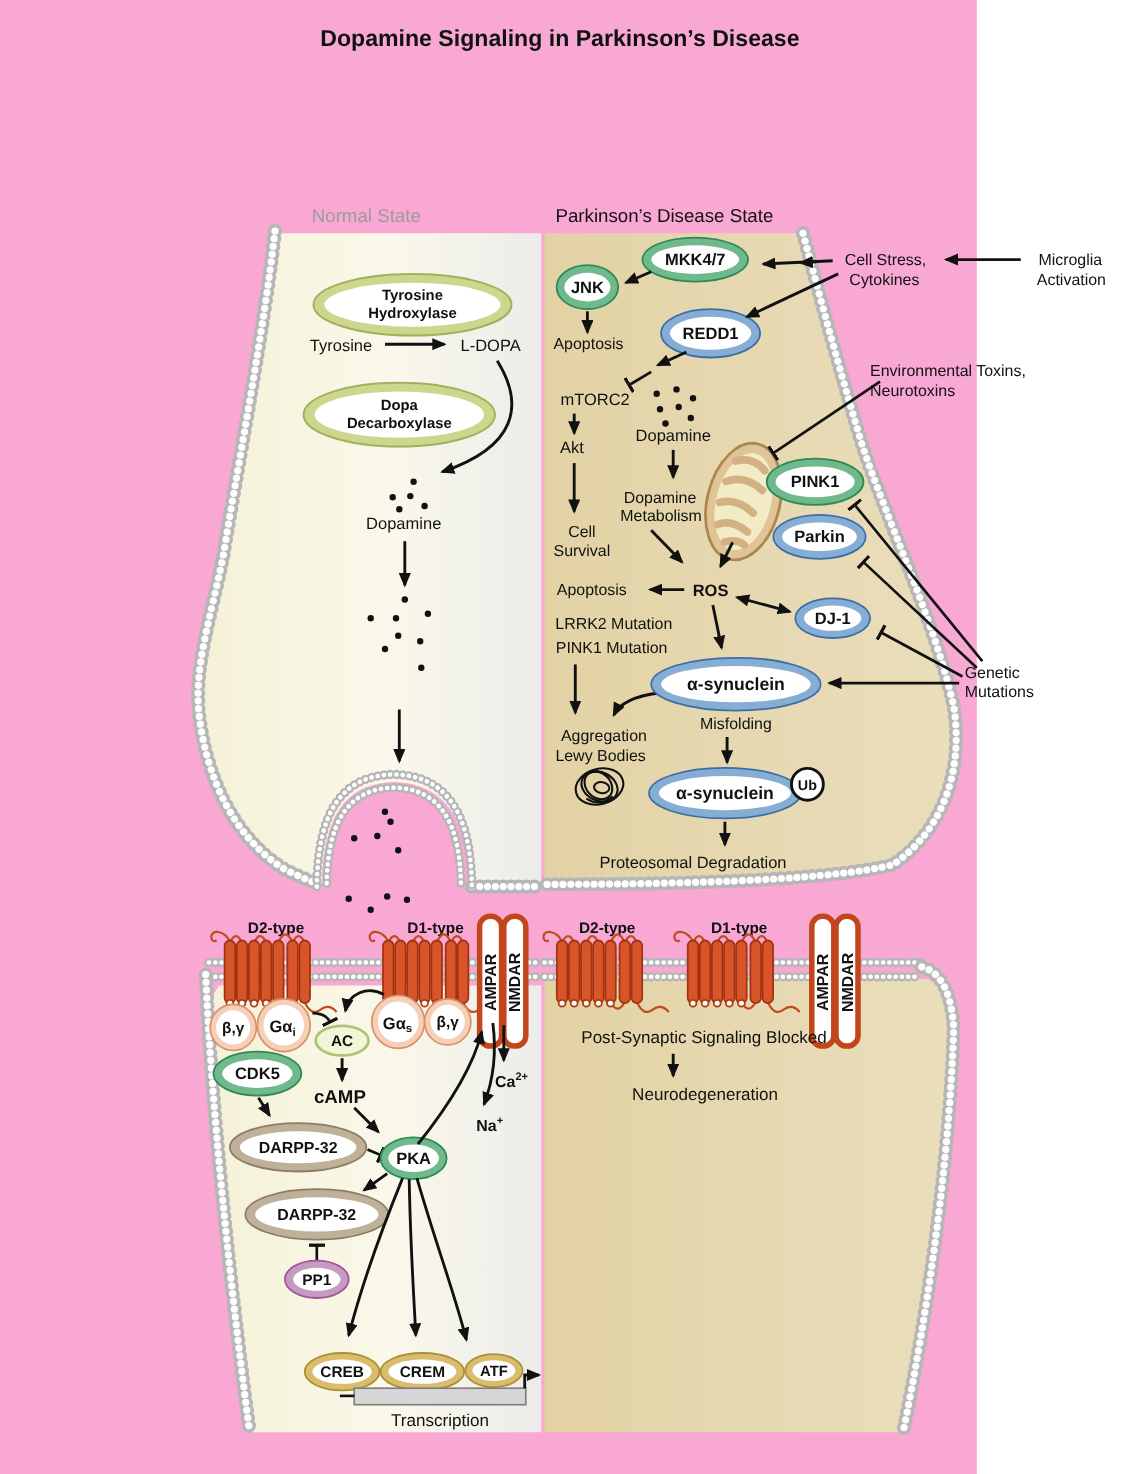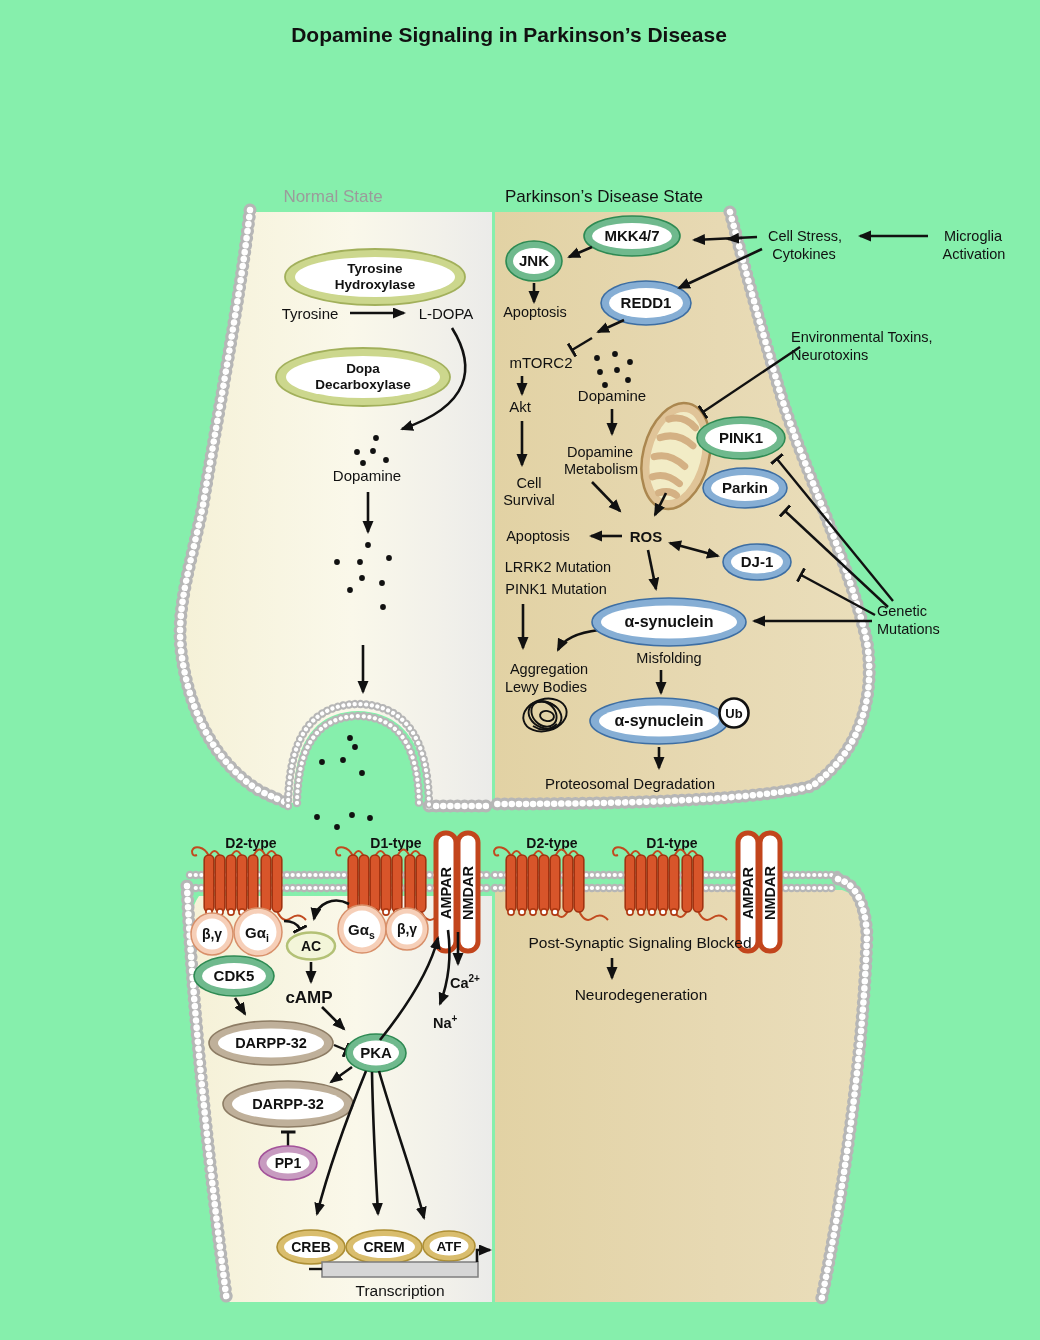--- a/index.html
+++ b/index.html
@@ -1,16 +1,16 @@
 <!DOCTYPE html>
 <html><head>
 <meta charset="utf-8">
 <style>
   html,body{margin:0;padding:0;background:#fff;}
-  .stage{width:1040px;height:1340px;position:relative;background:#86efac;}
+  .stage{width:888px;height:1340px;position:relative;background:#f9a8d4;}
   svg{display:block;}
   text{font-family:"Liberation Sans","DejaVu Sans",sans-serif;fill:#111;}
   .b{font-weight:bold}
   .mid{text-anchor:middle}
   .s13{font-size:13px}.s135{font-size:13.5px}.s14{font-size:14px}.s145{font-size:14.5px}
   .s15{font-size:15px}.s155{font-size:15.5px}.s16{font-size:16px}.s17{font-size:17px}.s21{font-size:21px}
   .gray{fill:#9b9b9b}
   .ln{fill:none;stroke:#111;stroke-width:2.6}
   .lnt{fill:none;stroke:#111;stroke-width:2.4}
   .bd1{fill:none;stroke:#b6b6b6;stroke-width:13;stroke-dasharray:0.1 7;stroke-linecap:round}

